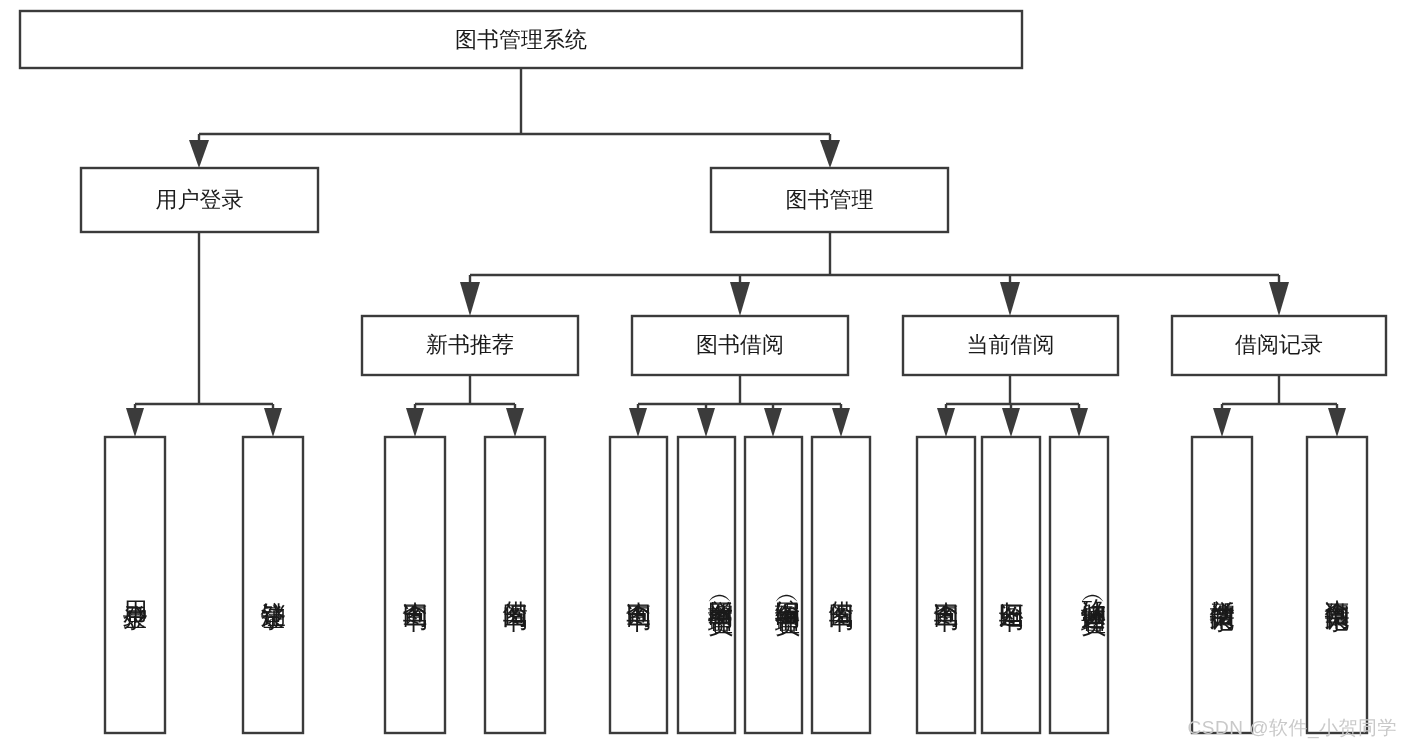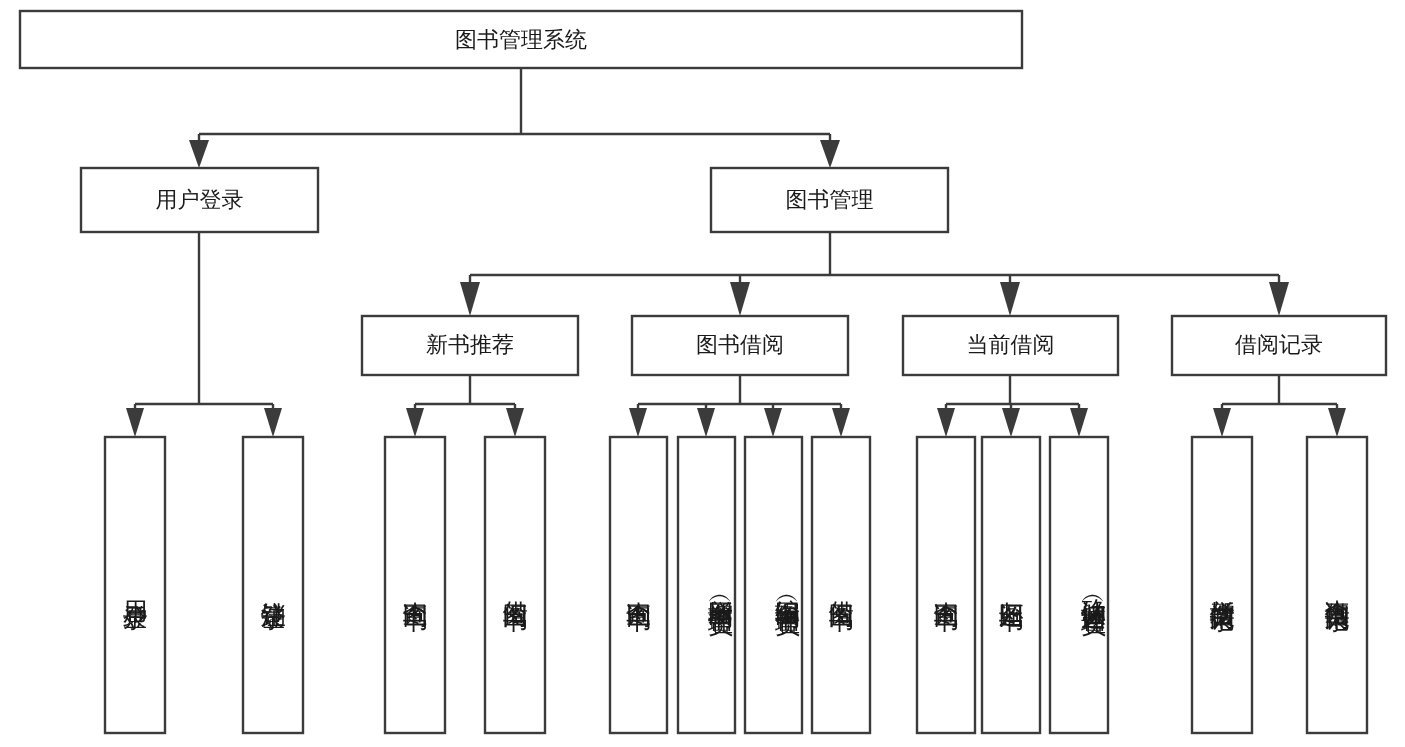--- a/index.html
+++ b/index.html
@@ -201,14 +201,15 @@
   <div class="leaf-label-wrap" style="left:917px; top:437px; width:58px; height:296px;">查询图书</div>
 
   <div class="leaf-label-wrap" style="left:982px; top:437px; width:58px; height:296px;">归还图书</div>
 
   <div class="leaf-label-wrap" style="left:1050px; top:437px; width:58px; height:296px; align-items:flex-start; padding-top:6px; box-sizing:border-box;">确认归还（管理员）</div>
 
   <div class="leaf-label-wrap" style="left:1192px; top:437px; width:60px; height:296px;">新增借阅记录</div>
 
   <div class="leaf-label-wrap" style="left:1307px; top:437px; width:60px; height:296px;">查询借阅记录</div>
 
+  <div class="watermark">CSDN @软件_小贺同学</div>
 
 </div>
 
 </body></html>

